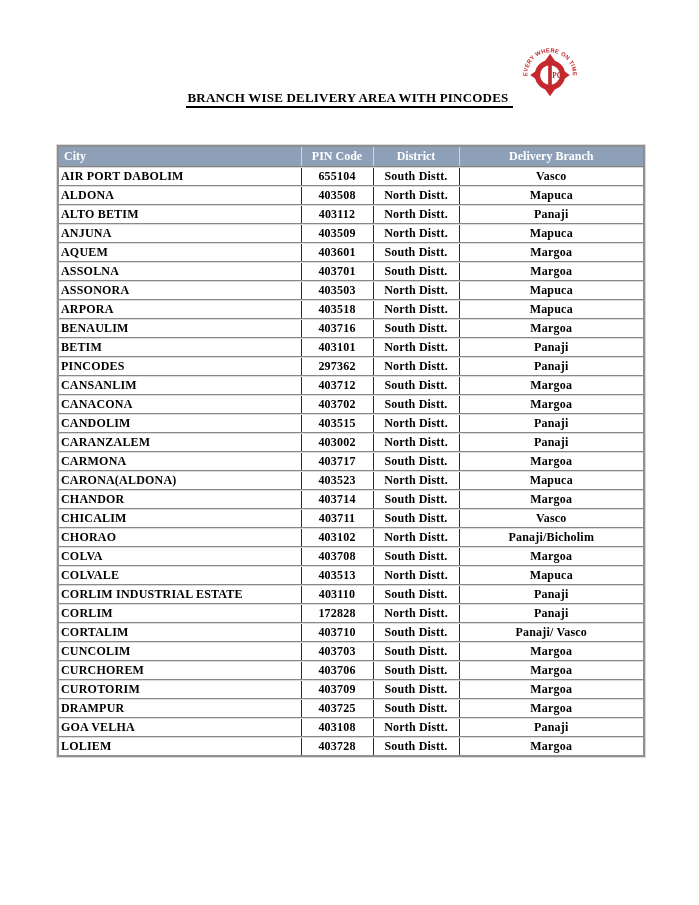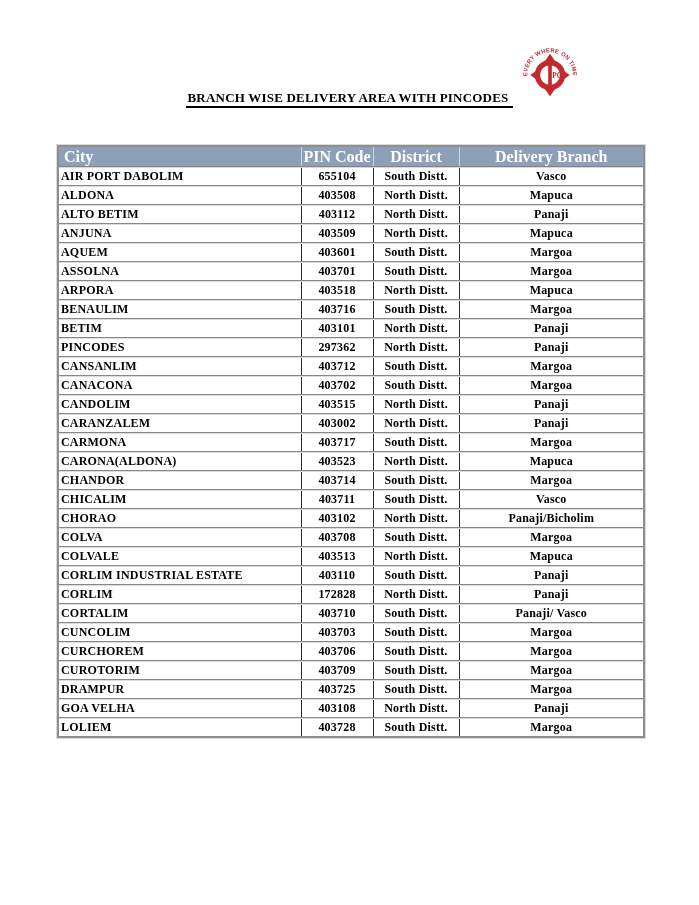--- a/index.html
+++ b/index.html
@@ -20,21 +20,21 @@
     border-collapse:collapse; table-layout:fixed;
     font-size:12px; font-weight:bold; color:#000;
     border:2px solid #8f8f8f; outline:1px solid #dadada;
   }
   col.c-city { width:243px; }
   col.c-pin { width:72px; }
   col.c-district { width:86px; }
   col.c-branch { width:185px; }
   th {
     background:var(--header-bg,#8EA0B8); color:#ffffff; height:19px;
-    font-size:16px; font-weight:bold; text-align:center; padding:0;
+    font-size:12px; font-weight:bold; text-align:center; padding:0;
     border-left:1px solid #cdd5e0; border-bottom:2px groove #d8d8d8;
   }
   th.city { text-align:left; padding-left:5px; }
   td {
     height:17px; padding:0 2px; text-align:center; white-space:nowrap;
     overflow:hidden; border-left:1px solid #2a2a2a;
     border-bottom:2px groove #dcdcdc; letter-spacing:0.2px;
   }
   td.city { text-align:left; }
   th:first-child, td:first-child { border-left:none; }
@@ -120,20 +120,26 @@
           <td>South Distt.</td>
           <td>Margoa</td>
         </tr>
         <tr>
           <td class="city">ASSOLNA</td>
           <td>403701</td>
           <td>South Distt.</td>
           <td>Margoa</td>
         </tr>
         <tr>
+          <td class="city">ASSONORA</td>
+          <td>403503</td>
+          <td>North Distt.</td>
+          <td>Mapuca</td>
+        </tr>
+        <tr>
           <td class="city">ARPORA</td>
           <td>403518</td>
           <td>North Distt.</td>
           <td>Mapuca</td>
         </tr>
         <tr>
           <td class="city">BENAULIM</td>
           <td>403716</td>
           <td>South Distt.</td>
           <td>Margoa</td>

